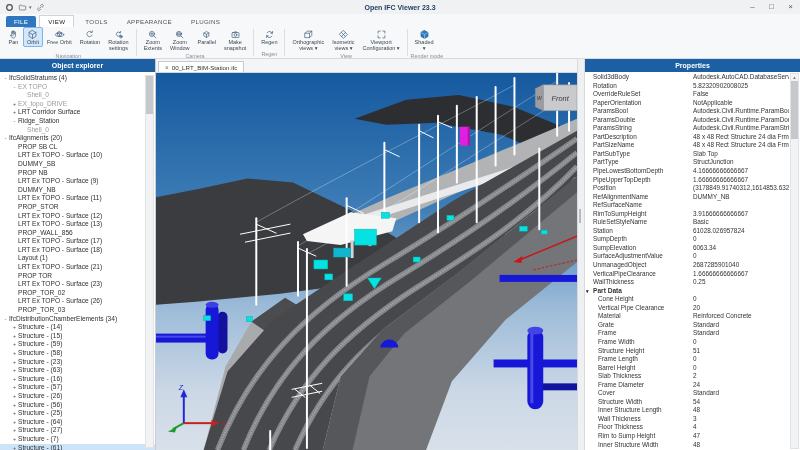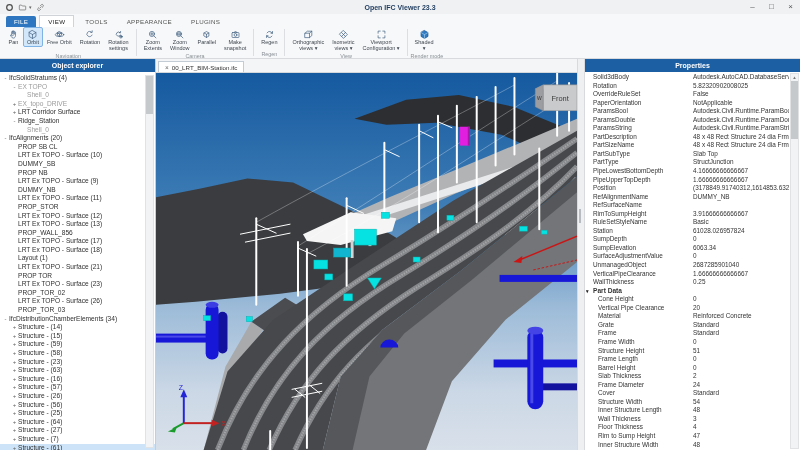--- a/index.html
+++ b/index.html
@@ -40,21 +40,21 @@
   .trow.sel{background:#cde4f8;}
   .vscroll{position:absolute;width:7px;background:#f2f3f4;border:1px solid #e0e2e4;}
   .tree-scroll{top:16px;bottom:2px;right:1px;}
   .thumb{background:#c6c9cc;width:100%;}
   .scroll-arrow{height:7px;font-size:4.5px;text-align:center;color:#777;line-height:7px;}
   
   .center{flex:1;display:flex;flex-direction:column;min-width:0;}
   .tabbar{height:13px;background:#f4f5f6;border-bottom:1px solid #d5d8db;display:flex;align-items:flex-end;flex:none;}
   .doc-tab{display:flex;align-items:center;gap:3px;background:#fff;border:1px solid #c3ccd4;border-bottom:none;font-size:6.2px;padding:1.5px 6px;margin-left:2px;color:#333;}
   .tab-close{color:#666;font-size:6.5px;}
-  .view3d{flex:1;min-height:0;}
+  .view3d{flex:1;min-height:0;font-style:italic;}
   .view3d svg{display:block;width:100%;height:100%;}
   
   .splitter{width:6px;flex:none;background:#eef0f1;border-left:1px solid #d8dadd;border-right:1px solid #d8dadd;position:relative;}
   .splitter .knob{position:absolute;top:150px;left:1px;width:2px;height:14px;background:#b8bcc0;}
   
   .rightpanel{width:215px;flex:none;display:flex;flex-direction:column;background:#fff;position:relative;}
   .props{flex:1;overflow:hidden;padding-top:1px;}
   .prow{height:8.55px;line-height:8.55px;position:relative;white-space:nowrap;font-size:6.4px;color:#333;}
   .prow .pl{position:absolute;left:8px;}
   .prow.ind .pl{left:13px;}

